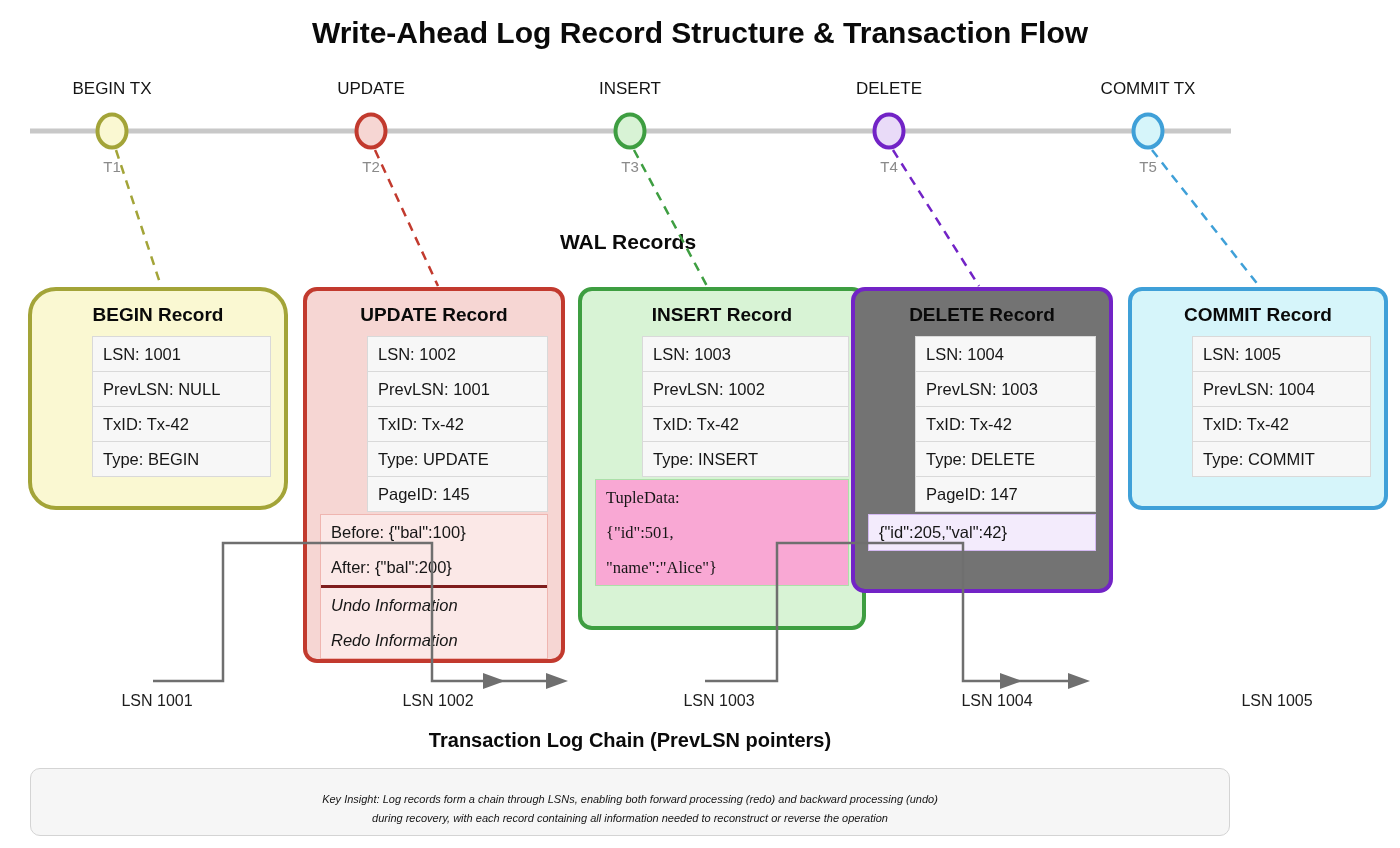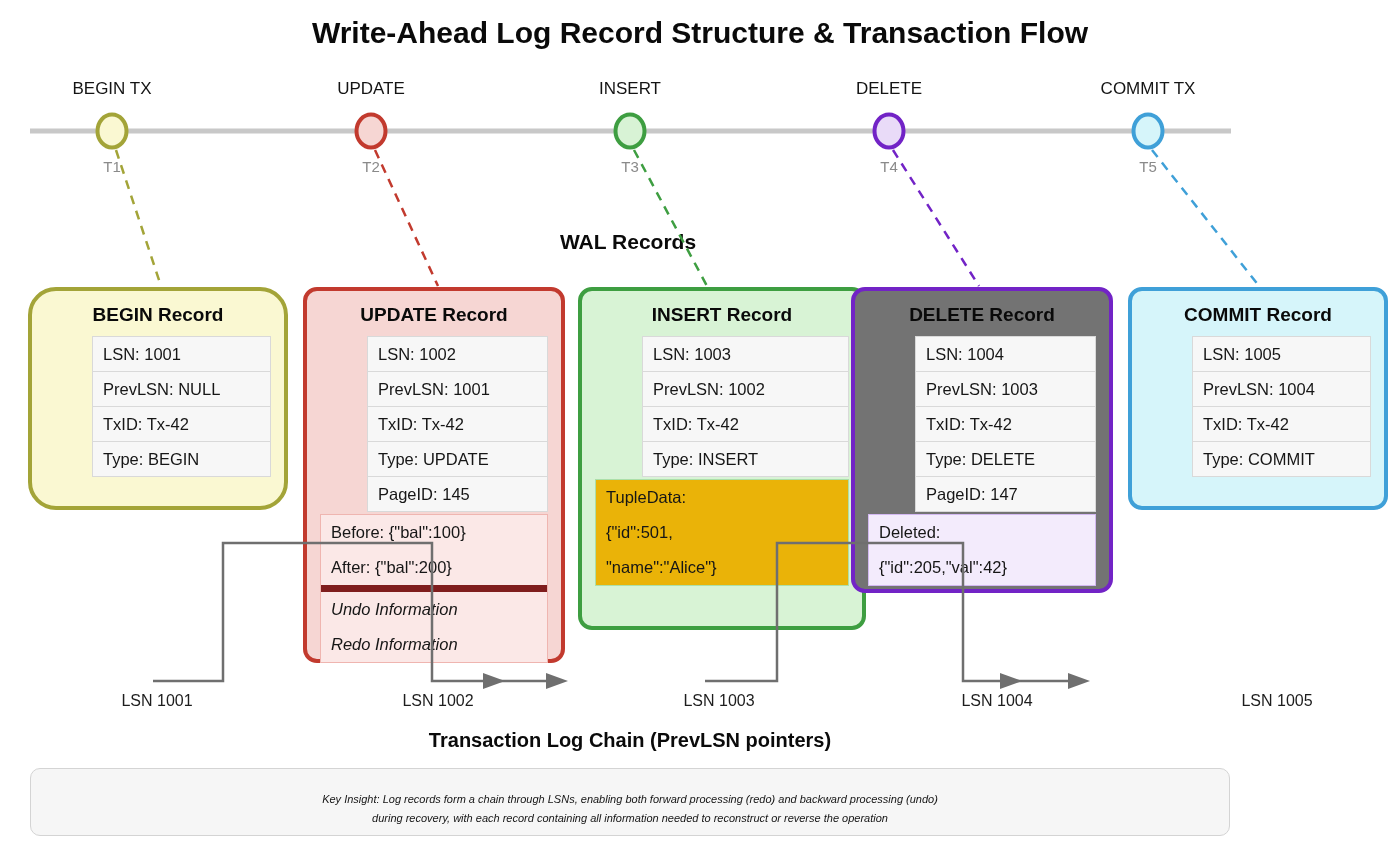--- a/index.html
+++ b/index.html
@@ -29,22 +29,22 @@
   .special .line { height:35px; line-height:35px; padding:0 10px; font-size:16.5px; color:#161616; white-space:nowrap; }
   .cell.italic .line { font-style:italic; }
 
   .theme-yellow { background:#FAF8D2; border-color:#A3A438;border-radius:28px; }
   .theme-red    { background:#F6D6D3; border-color:#C23A2E; }
   .theme-green  { background:#D8F3D5; border-color:#3E9E41; }
   .theme-purple { background:#737373; border-color:#7223C6; }
   .theme-cyan   { background:#D6F5FA; border-color:#3FA0D8; }
 
   .theme-red .special    { background:#FBE8E7; border-color:#EFB5B0; }
-  .theme-red .cell + .cell { border-top:7px solid #7f1d1d; }
-  .theme-green .special  { background:#eab308; border-color:#ACDFA9; }
+  .theme-red .cell + .cell { border-top:3px solid #7f1d1d; }
+  .theme-green .special  { background:#f9a8d4; border-color:#ACDFA9;font-family:Liberation Serif, serif; }
   .theme-purple .special { background:#F3EBFC; border-color:#D3B8F1; }
 
   .lsn-label { position:absolute; top:692px; width:120px; text-align:center;
     font-size:16px; color:#1d1d1d; z-index:3; }
   .chain-heading { position:absolute; top:729px; left:330px; width:600px; text-align:center;
     font-size:20px; font-weight:bold; color:#0a0a0a; z-index:3; }
 
   .insight-box { position:absolute; left:30px; top:768px; width:1200px; height:68px;
     box-sizing:border-box; background:#F6F6F6; border:1px solid #D4D4D4; border-radius:10px;
     z-index:1; text-align:center; padding-top:21px; }
@@ -124,21 +124,20 @@
     <div class="card-title">DELETE Record</div>
     <div class="rows">
       <div class="row">LSN: 1004</div>
       <div class="row">PrevLSN: 1003</div>
       <div class="row">TxID: Tx-42</div>
       <div class="row">Type: DELETE</div>
       <div class="row">PageID: 147</div>
     </div>
     <div class="special">
       <div class="cell">
-        <div class="line">Deleted:</div>
         <div class="line">{"id":205,"val":42}</div>
       </div>
     </div>
   </div>
 
   <div class="card theme-cyan" style="left:1128px;top:287px;width:260px;height:223px">
     <div class="card-title">COMMIT Record</div>
     <div class="rows">
       <div class="row">LSN: 1005</div>
       <div class="row">PrevLSN: 1004</div>

